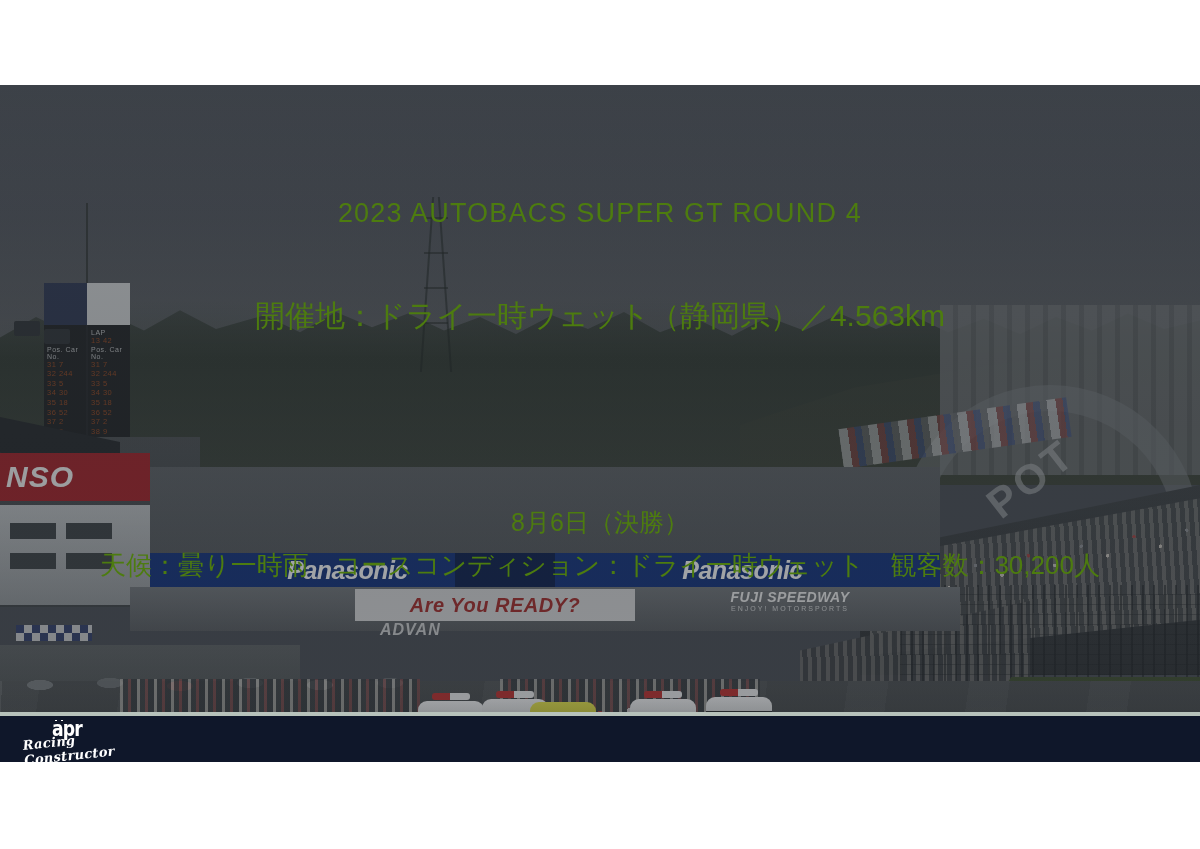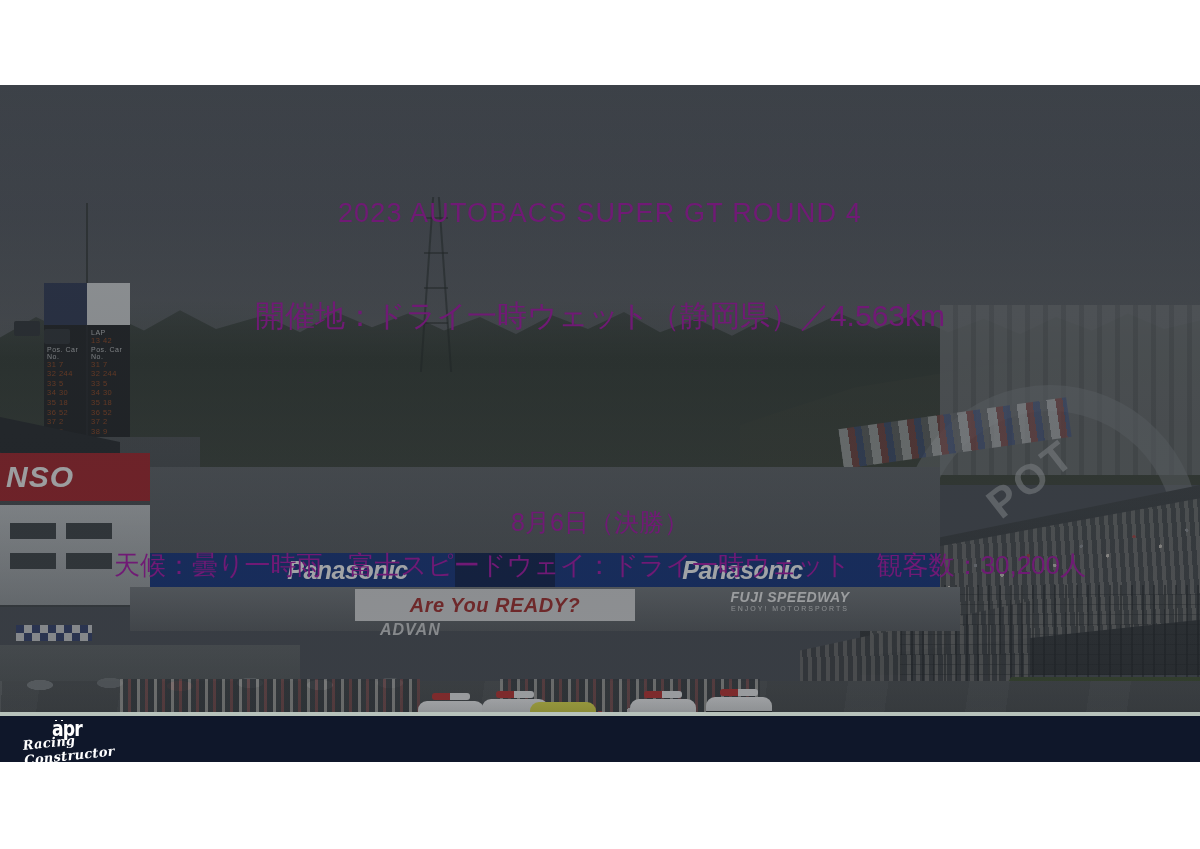--- a/index.html
+++ b/index.html
@@ -289,21 +289,21 @@
     position:absolute; left:0; top:0; width:1200px; height:627px;
     background: linear-gradient(180deg, rgba(40,44,48,.34) 0%, rgba(35,39,43,.42) 55%, rgba(30,34,38,.36) 100%);
     pointer-events:none;
   }
 
   
   .text-layer {
     position:absolute; left:0; top:85px; width:1200px; height:627px;
     pointer-events:none;
   }
-  .t { position:absolute; width:1200px; text-align:center; color:#701a75; white-space:nowrap; }
+  .t { position:absolute; width:1200px; text-align:center; color:#4d7c0f; white-space:nowrap; }
   .t-title   { top:113px;  font-size:27px; letter-spacing:1.2px; font-weight:300; }
   .t-venue   { top:211px;  font-size:30px; font-weight:300; }
   .t-d1      { top:316px;  font-size:25px; font-weight:300; }
   .t-w1      { top:358px;  font-size:26px; font-weight:300; }
   .t-d2      { top:421px;  font-size:25px; font-weight:300; }
   .t-w2      { top:463px;  font-size:26px; font-weight:300; }
 
   
   .divider {
     position:absolute; left:0; top:712px; width:1200px; height:4px;
@@ -474,21 +474,21 @@
         <div class="body"></div>
     </div>
 
     <div class="photo-veil"></div>
   </div>
 
   <div class="text-layer">
     <div class="t t-title">2023 AUTOBACS SUPER GT ROUND 4</div>
     <div class="t t-venue">開催地：ドライ一時ウェット（静岡県）／4.563km</div>
     <div class="t t-d2">8月6日（決勝）</div>
-    <div class="t t-w2">天候：曇り一時雨　富士スピードウェイ：ドライ一時ウェット　観客数：30,200人</div>
+    <div class="t t-w2">天候：曇り一時雨　コースコンディション：ドライ一時ウェット　観客数：30,200人</div>
   </div>
 
   <div class="divider"></div>
   <div class="footer">
     <div class="logo">
       <div class="logo-apr">apr</div>
       <div class="logo-dots"></div>
       <div class="logo-sub">Racing Constructor</div>
     </div>
   </div>

